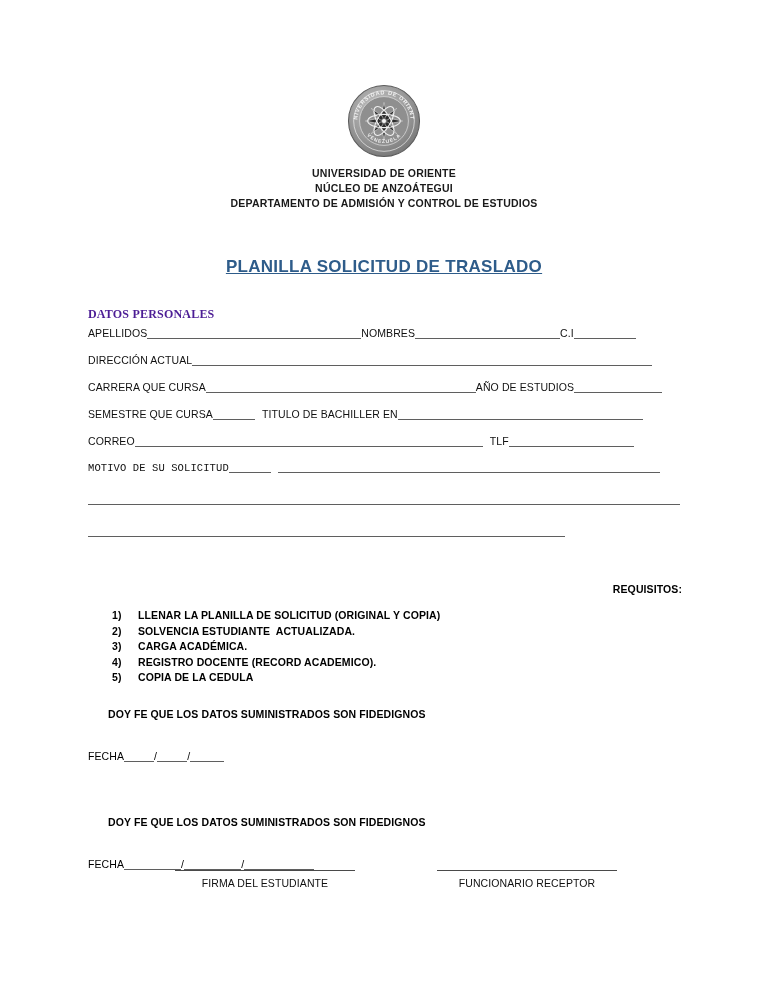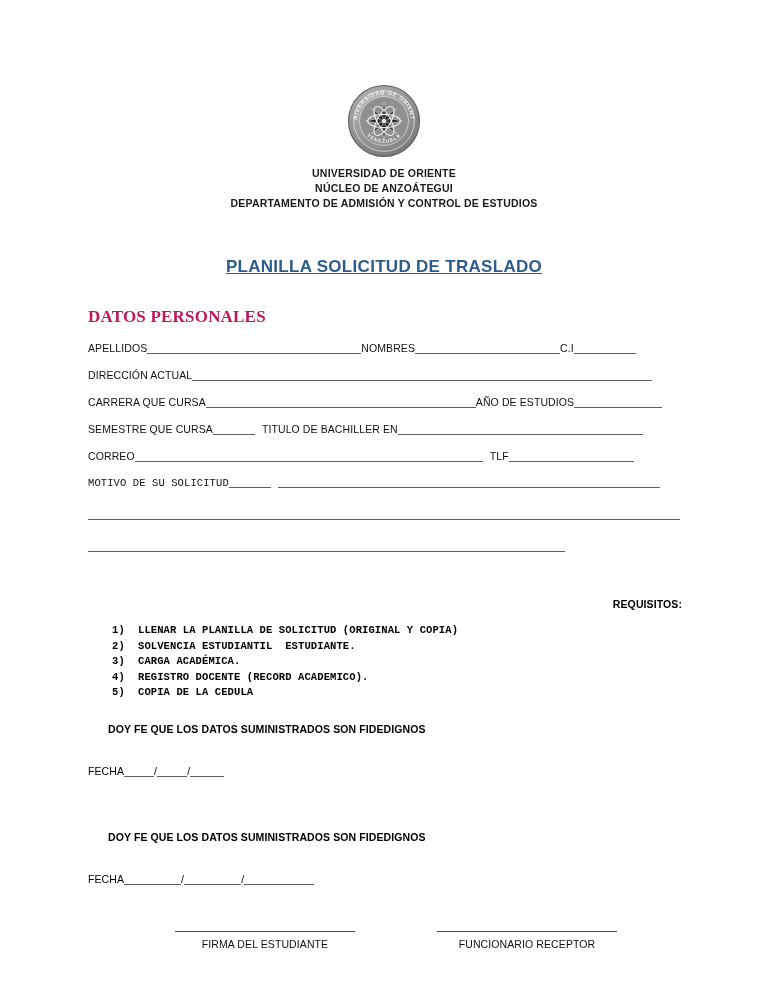--- a/index.html
+++ b/index.html
@@ -55,25 +55,25 @@
     text-decoration: underline;
     letter-spacing: .3px;
   }
 
   
   .body-block {
     margin: 0 86px 0 88px;
   }
   .section-heading {
     font-family: "Liberation Serif", serif;
-    font-size: 17px;
-    font-weight: bold;
-    color: #be185d;
+    font-size: 12px;
+    font-weight: bold;
+    color: #4c1d95;
     margin-top: 30px;
-    margin-bottom: 14px;
+    margin-bottom: 4px;
     letter-spacing: .2px;
   }
 
   .form-line {
     font-size: 10.5px;
     line-height: 14px;
     letter-spacing: .1px;
     margin-bottom: 13px;
     white-space: nowrap;
     color: #101010;
@@ -99,21 +99,20 @@
     font-weight: bold;
     margin-top: 44px;
     margin-bottom: 13px;
     letter-spacing: .1px;
     text-align: right;
   }
   .req-list {
     margin: 0 0 0 24px;
     padding: 0;
     list-style: none;
-    font-family: Liberation Mono, monospace;
   }
   .req-list li {
     font-size: 10.5px;
     font-weight: bold;
     line-height: 15.5px;
     letter-spacing: .1px;
     white-space: pre;
   }
   .req-num {
     display: inline-block;
@@ -134,21 +133,20 @@
     margin-top: 30px;
     white-space: nowrap;
   }
   .attest.second {
     margin-top: 54px;
   }
 
   
   .signatures {
     display: flex;
-    margin-top: 46px;
     padding-left: 46px;
     padding-right: 24px;
   }
   .sig-col {
     flex: 1 1 0;
     text-align: center;
   }
   .sig-rule {
     border-top: 1px solid #4a4a4a;
     width: 180px;
@@ -249,21 +247,21 @@
       <span class="rule" style="width:592px"></span>
     </div>
     <div class="form-line cont">
       <span class="rule" style="width:477px"></span>
     </div>
 
     <div class="requisitos-title">REQUISITOS:</div>
 
     <ul class="req-list">
       <li><span class="req-num">1)</span><span>LLENAR LA PLANILLA DE SOLICITUD (ORIGINAL Y COPIA)</span></li>
-      <li><span class="req-num">2)</span><span>SOLVENCIA ESTUDIANTIL  ESTUDIANTE.</span></li>
+      <li><span class="req-num">2)</span><span>SOLVENCIA ESTUDIANTE  ACTUALIZADA.</span></li>
       <li><span class="req-num">3)</span><span>CARGA ACADÉMICA.</span></li>
       <li><span class="req-num">4)</span><span>REGISTRO DOCENTE (RECORD ACADEMICO).</span></li>
       <li><span class="req-num">5)</span><span>COPIA DE LA CEDULA</span></li>
     </ul>
 
     <div class="attest">DOY FE QUE LOS DATOS SUMINISTRADOS SON FIDEDIGNOS</div>
 
     <div class="fecha">
       <span>FECHA</span><span class="rule" style="width:30px"></span>/<span class="rule" style="width:30px"></span>/<span class="rule" style="width:34px"></span>
     </div>

